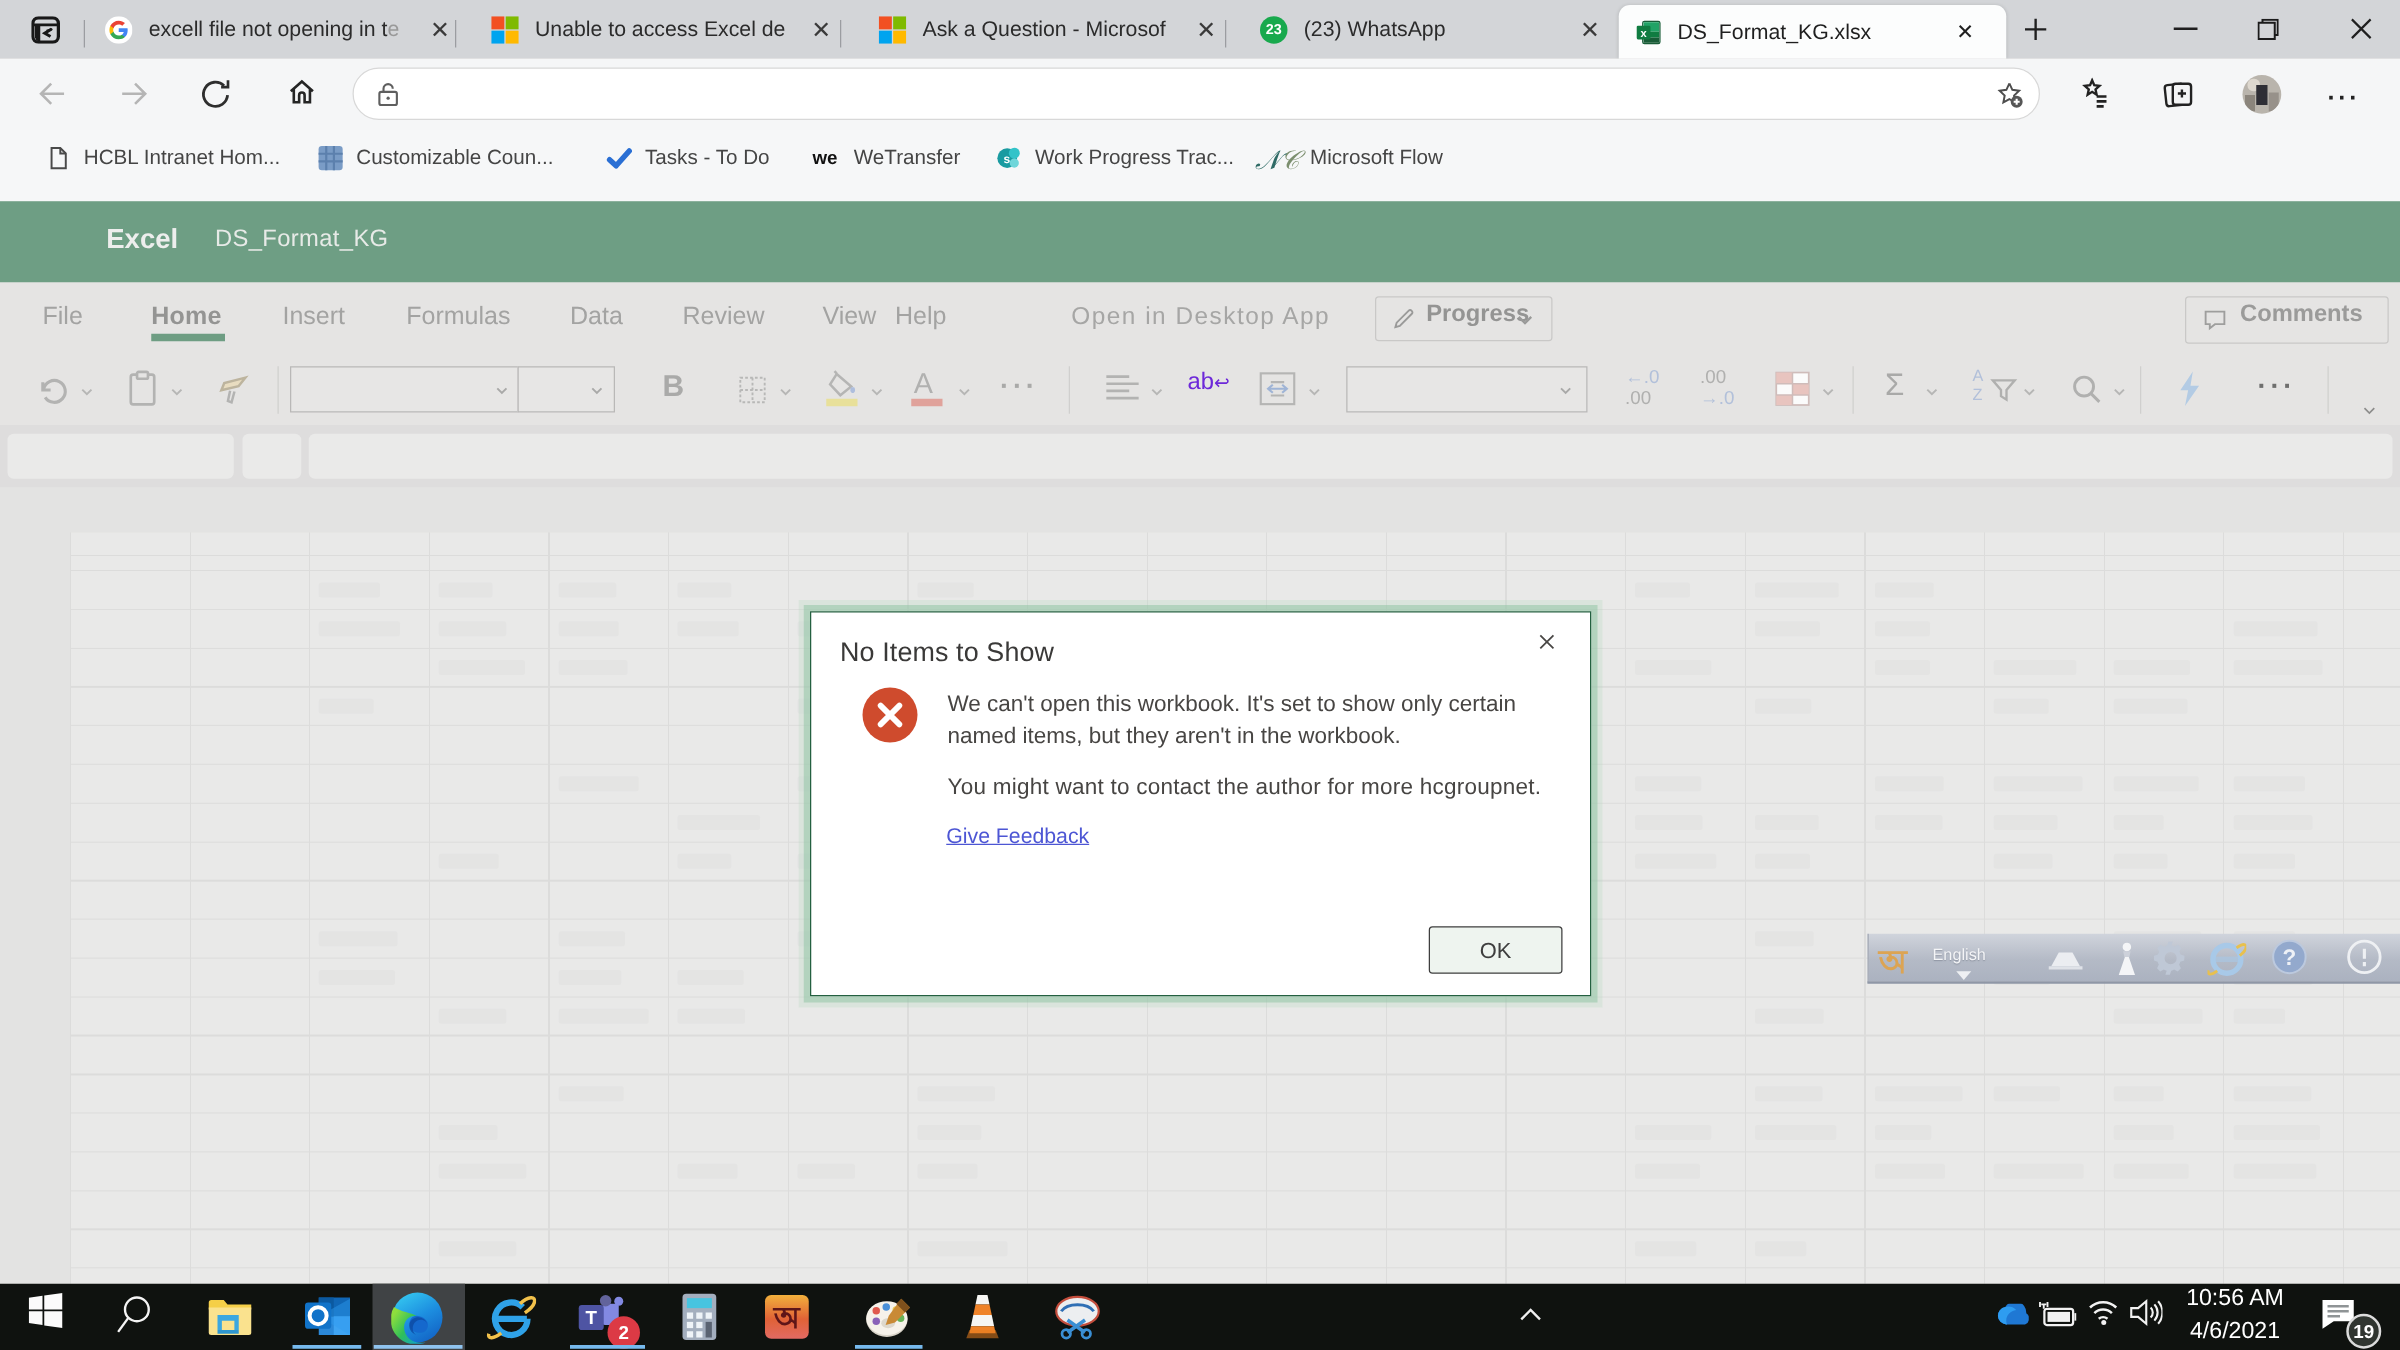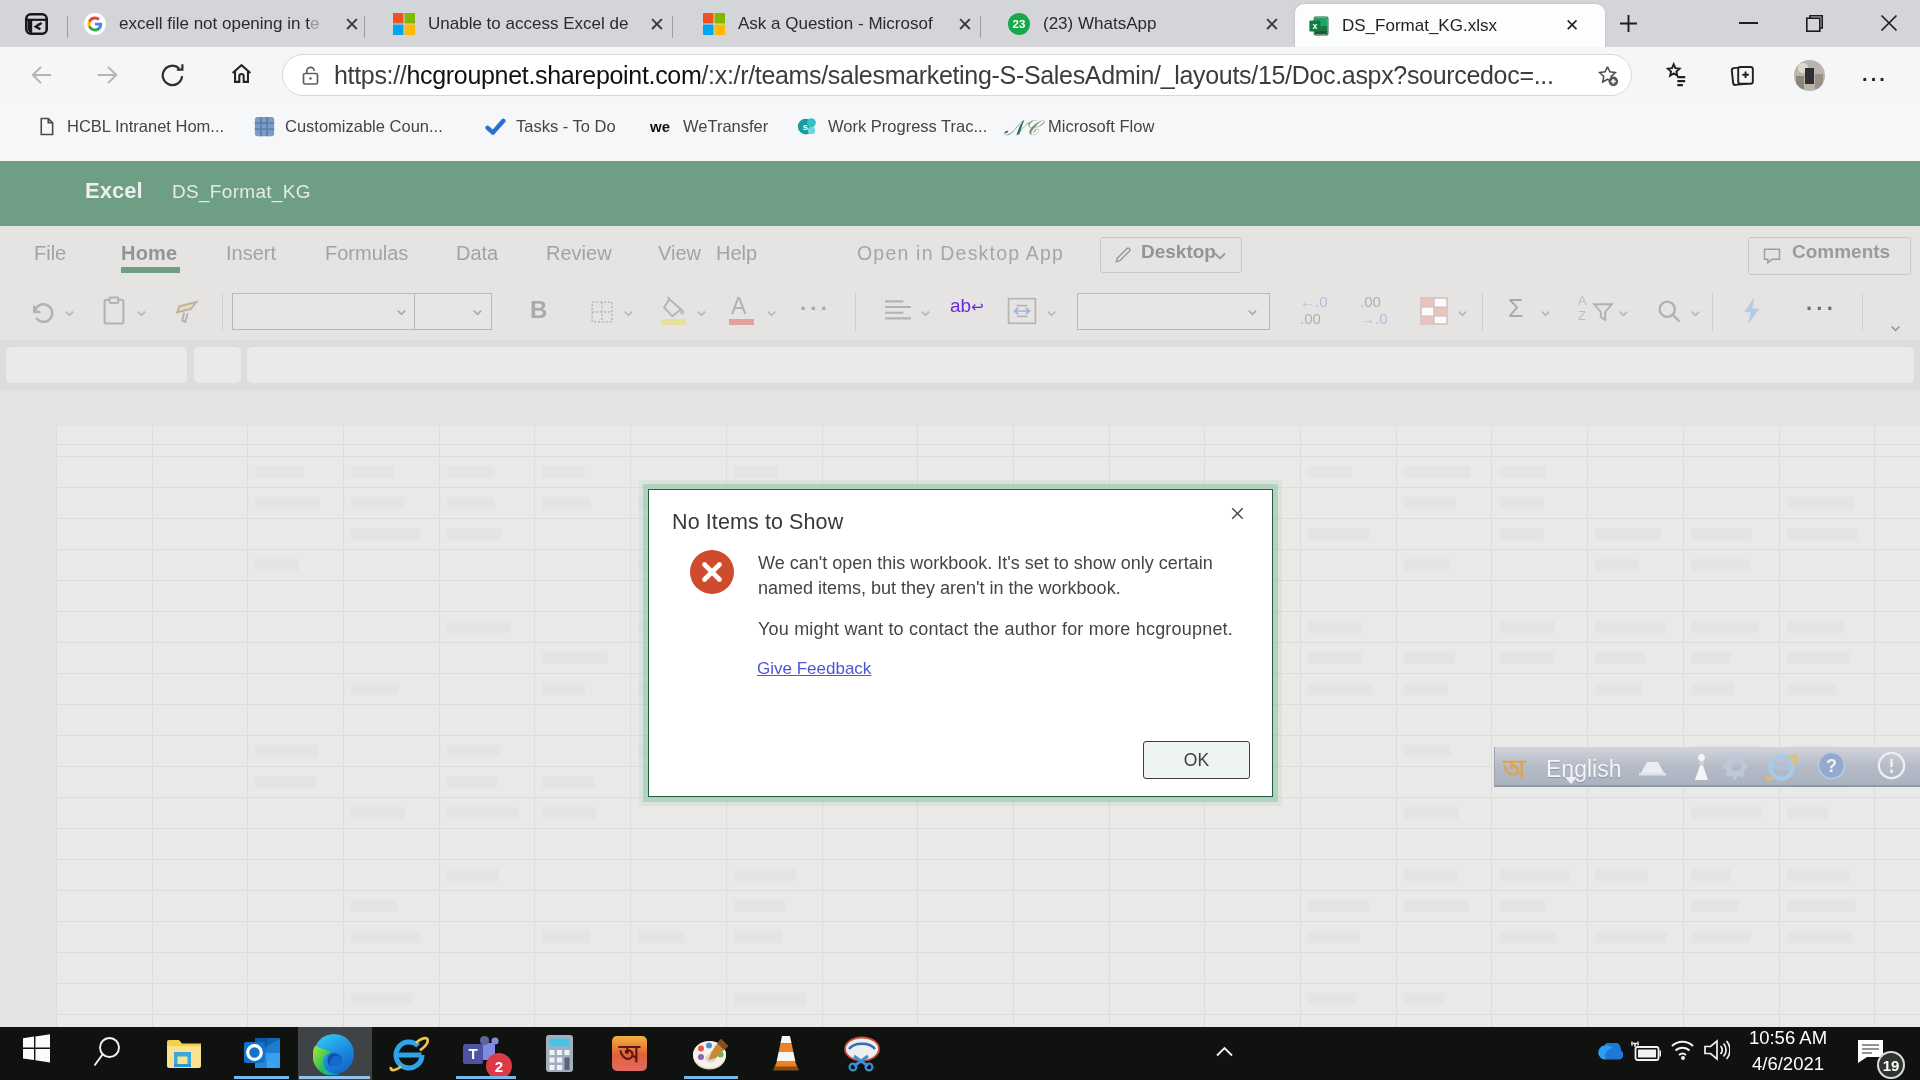--- a/index.html
+++ b/index.html
@@ -149,21 +149,20 @@
       </svg>
   <svg class="abs" style="left:229px;top:14px" width="25" height="25" viewBox="0 0 24 24" fill="none" stroke="#252525" stroke-width="2">
         <path d="M3.5 11.5 12 4l8.5 7.5M5.8 9.6V20h4.1v-5.4a2.1 2.1 0 0 1 4.2 0V20h4.1V9.6"></path>
       </svg>
   <div id="urlbar">
     <svg style="margin-left:18px" width="19" height="21" viewBox="0 0 19 21" fill="none" stroke="#5f5f5f" stroke-width="1.7">
           <rect x="2.5" y="8.5" width="14" height="10.5" rx="1.5"></rect>
           <path d="M5.8 8.5V6a3.7 3.7 0 0 1 7.4 0"></path>
           <circle cx="9.5" cy="13.5" r="1.3" fill="#5f5f5f" stroke="none"></circle>
         </svg>
-    <div id="urltext">https://<span style="color:#111">hcgroupnet.sharepoint.com</span>/:x:/r/teams/salesmarketing-S-SalesAdmin/_layouts/15/Doc.aspx?sourcedoc=...</div>
     <svg class="abs" style="left:1312px;top:8px" width="25" height="25" viewBox="0 0 24 24" fill="none" stroke="#4d4d4d" stroke-width="1.5">
           <path d="M12 3.6l2.3 4.9 5.2.7-3.9 3.7.1 1.4M12 3.6 9.7 8.5l-5.2.7 3.9 3.7-1 5.3 4.6-2.6 1.6.9"></path>
           <circle cx="17.6" cy="17.6" r="4.6" fill="#565656" stroke="none"></circle>
           <path d="M17.6 15.3v4.6M15.3 17.6h4.6" stroke="#fff" stroke-width="1.6"></path>
         </svg>
   </div>
   <svg class="abs" style="left:1661px;top:15px" width="27" height="27" viewBox="0 0 24 24" fill="none" stroke="#222" stroke-width="1.7">
         <path d="M9.8 5.5 11.3 2l1.5 3.5 3.7.4-2.8 2.6.8 3.7-3.2-2-3.2 2 .8-3.7-2.8-2.6z"></path>
         <path d="M14.5 13.5h7M14.5 17h7M14.5 20.5h5" stroke-width="1.9"></path>
       </svg>
@@ -234,21 +233,21 @@
   <div class="mi" style="left:325px">Formulas</div>
   <div class="mi" style="left:456px">Data</div>
   <div class="mi" style="left:546px">Review</div>
   <div class="mi" style="left:658px">View</div>
   <div class="mi" style="left:716px">Help</div>
   <div class="mi" style="left:857px;color:#a6a6a5;font-size:19.5px;letter-spacing:1.2px">Open in Desktop App</div>
   <div class="abs" style="left:1100px;top:11px;width:142px;height:36px;border:1px solid #c9c8c7;border-radius:3px"></div>
   <svg class="abs" style="left:1113px;top:19px" width="20" height="20" viewBox="0 0 24 24" fill="none" stroke="#9a9a99" stroke-width="1.8">
         <path d="M4 20l1.2-4.2L16.8 4.2a1.8 1.8 0 0 1 2.6 0l.4.4a1.8 1.8 0 0 1 0 2.6L8.2 18.8z"></path>
       </svg>
-  <div class="mi" style="left:1141px;top:15px;color:#949493;font-weight:bold;font-size:19px">Desktop</div>
+  <div class="mi" style="left:1141px;top:15px;color:#949493;font-weight:bold;font-size:19px">Progress</div>
   <svg class="abs" style="left:1213px;top:23px" width="14" height="14" viewBox="0 0 14 14" fill="none" stroke="#9a9a99" stroke-width="1.8">
         <path d="M2 4.5l5 5 5-5"></path>
       </svg>
   <div class="abs" style="left:1748px;top:11px;width:163px;height:38px;border:1px solid #c9c8c7;border-radius:3px"></div>
   <svg class="abs" style="left:1762px;top:20px" width="20" height="20" viewBox="0 0 24 24" fill="none" stroke="#9e9e9d" stroke-width="1.8">
         <path d="M3 4h18v12H12l-5 4v-4H3z"></path>
       </svg>
   <div class="mi" style="left:1792px;top:15px;color:#9b9b9a;font-weight:bold;font-size:19px">Comments</div>
 </div>
 
@@ -505,21 +504,21 @@
         </svg>
       </div>
   <div class="dbody" style="top:61px">We can't open this workbook. It's set to show only certain<br>named items, but they aren't in the workbook.</div>
   <div class="dbody" style="top:127px;letter-spacing:0.2px">You might want to contact the author for more hcgroupnet.</div>
   <div id="dlglink">Give Feedback</div>
   <div id="okbtn">OK</div>
 </div>
 
 <div id="langbar">
   <div class="abs" style="left:8px;top:2px;font-size:26px;color:#dca453;font-weight:bold;font-family:'Liberation Serif',serif">অ</div>
-  <div class="abs" style="left:51px;top:9px;font-size:23px;color:#f4f5f7;text-shadow:0 1px 1px rgba(90,98,112,.45)">English</div>
+  <div class="abs" style="left:51px;top:9px;font-size:13px;color:#f4f5f7;text-shadow:0 1px 1px rgba(90,98,112,.45)">English</div>
   <div class="abs" style="left:70px;top:30px;width:0;height:0;border-left:6px solid transparent;border-right:6px solid transparent;border-top:7px solid #eef0f3"></div>
   <svg class="abs" style="left:141px;top:11px" width="32" height="19" viewBox="0 0 32 19">
         <path d="M5 15 L11 4 h11 L28 15z" fill="#ebedf1"></path>
         <path d="M3 15h27v2.5H3z" fill="#dfe2e8"></path>
       </svg>
   <svg class="abs" style="left:196px;top:5px" width="21" height="30" viewBox="0 0 21 30">
         <circle cx="10.5" cy="5.5" r="3.4" fill="#f4f5f7"></circle>
         <path d="M10.5 9 4 28h13z" fill="#f4f5f7"></path>
         <path d="M7.5 9h6l-1 4.5h-4z" fill="#cdd1da"></path>
       </svg>

